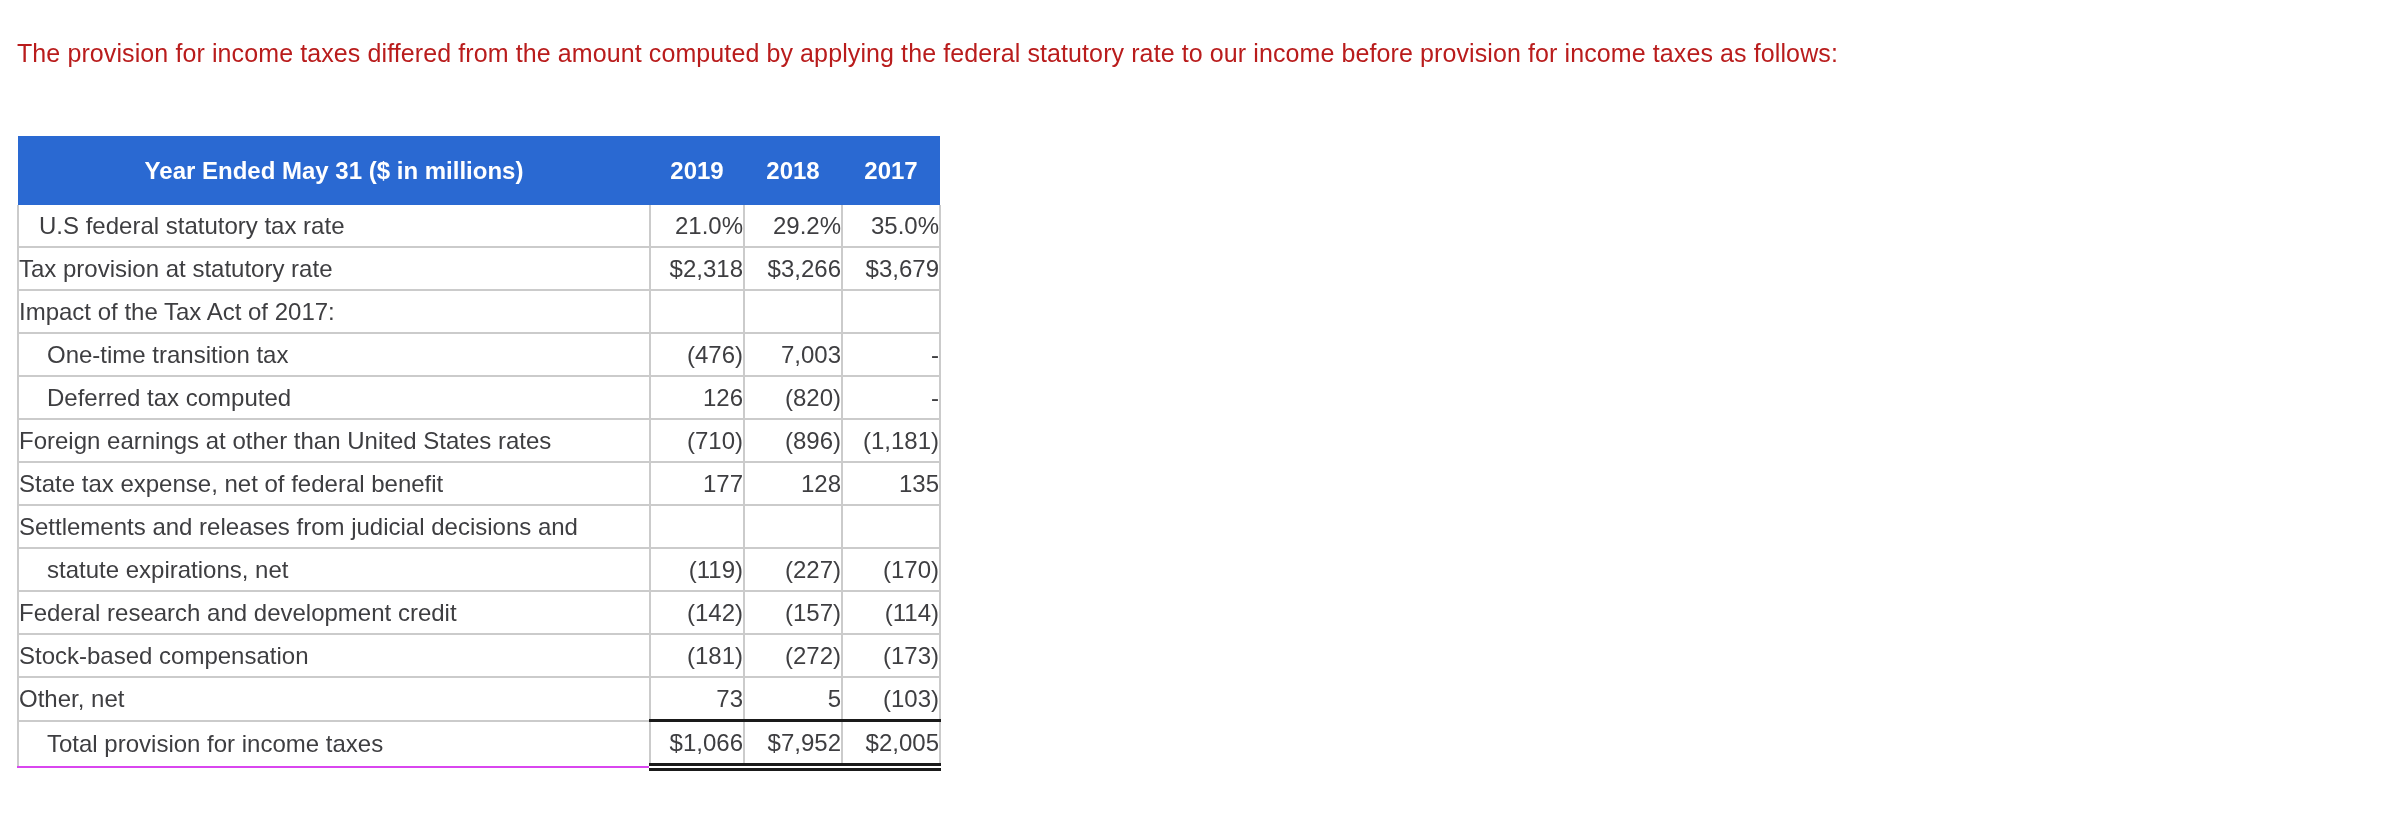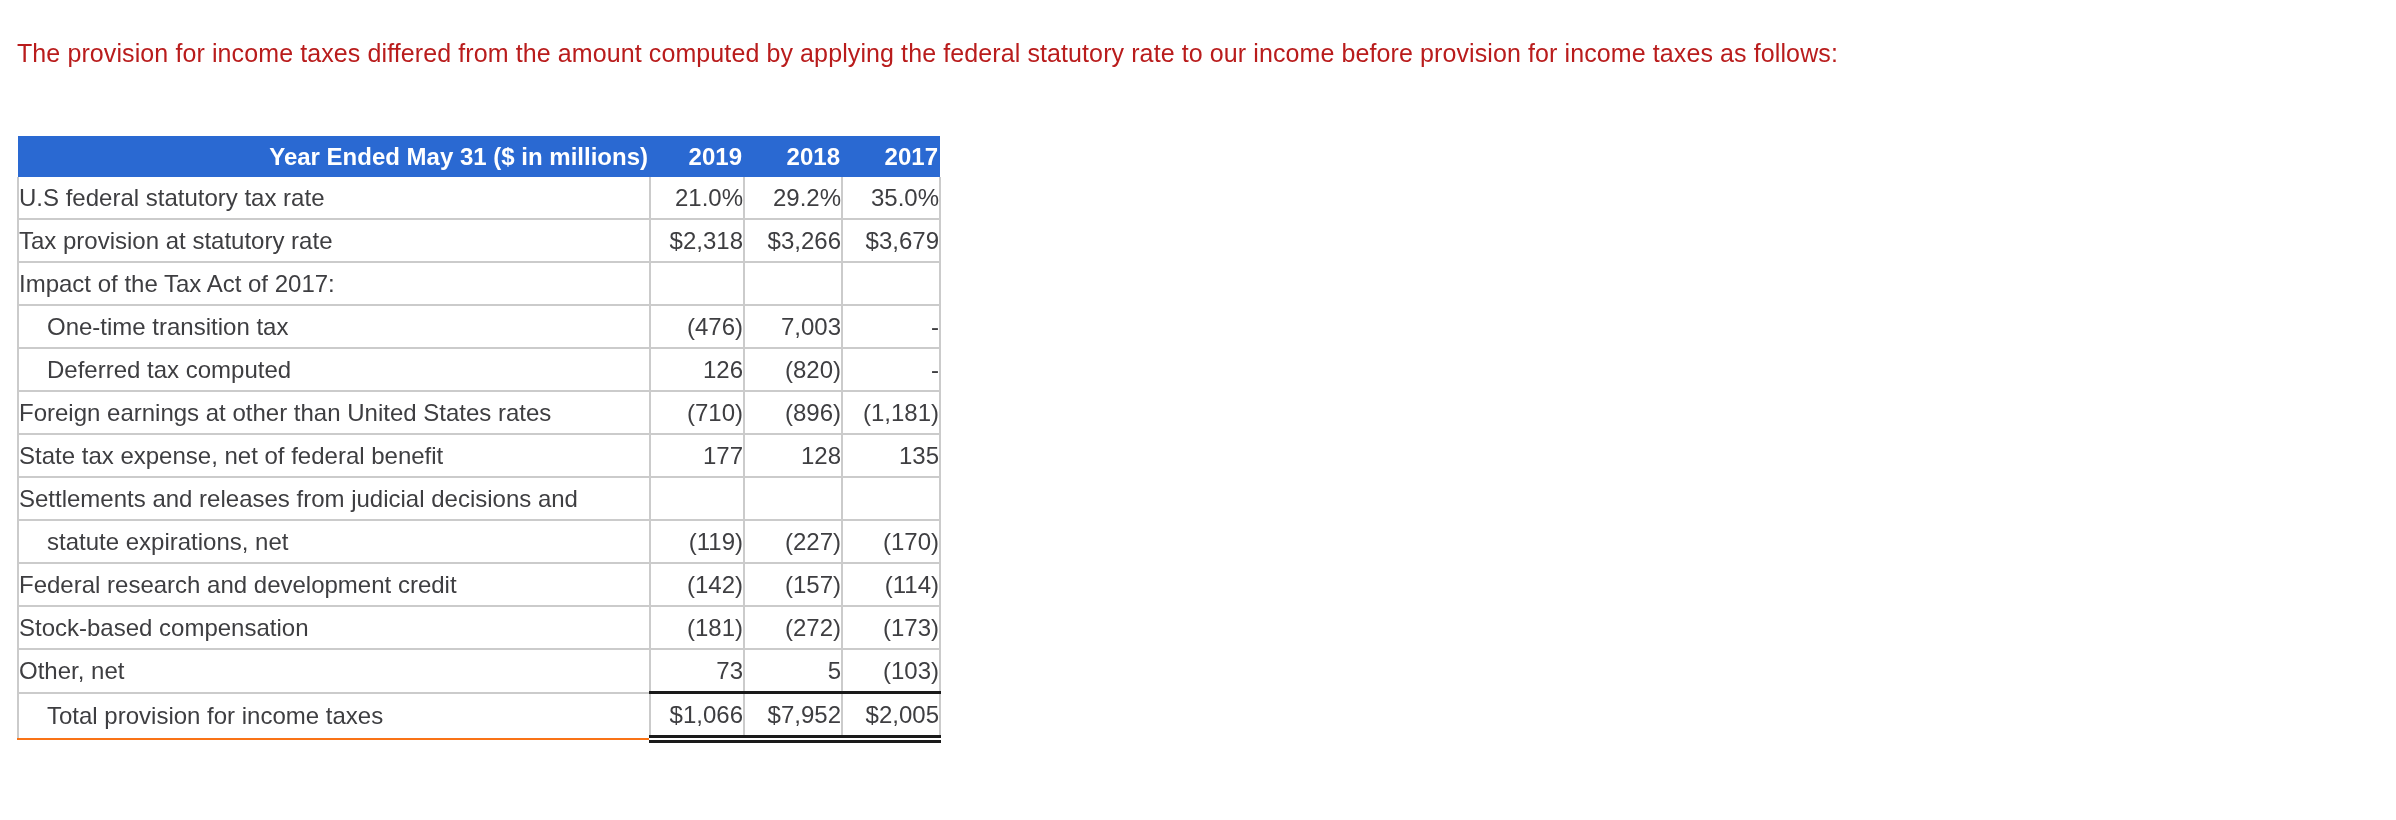--- a/index.html
+++ b/index.html
@@ -35,54 +35,54 @@
   table.tax-table col.c-y1 { width: 94px; }
   table.tax-table col.c-y2 { width: 98px; }
   table.tax-table col.c-y3 { width: 98px; }
 
   table.tax-table th {
     background: #2a69d2;
     color: #ffffff;
     font-weight: bold;
     height: 37px;
     border: none;
-    text-align: right;
+    text-align: center;
     vertical-align: middle;
-    padding: 2px;
+    padding: 16px;
   }
   table.tax-table td {
     border: 2px solid #cbcbcb;
     height: 41px;
     vertical-align: middle;
     padding: 0;
     background: #ffffff;
     white-space: nowrap;
     overflow: hidden;
   }
-  tbody tr:first-child td { border-top: none; }
+  tbody tr:first-child td { border-top: none; padding-left: 20px; }
 
   td.label {
     text-align: left;
     padding-left: 11px;
   }
   tr.indent td.label {
     padding-left: 28px;
   }
   td.val {
     text-align: right;
     padding-right: 9px;
     margin-left: 16px;
   }
   tr.total td.val {
     border-top: 3px solid #1a1a1a;
     border-bottom: 8px double #1a1a1a;
     text-align: right;
   }
   tr.total td.label {
-    border-bottom: 2px solid #f97316;
+    border-bottom: 2px solid #d946ef;
   }
 </style>
 </head>
 <body>
 
 <div class="page">
 
   <p class="intro">The provision for income taxes differed from the amount computed by applying the federal statutory rate to our income before provision for income taxes as follows:</p>
 
   <table class="tax-table">

